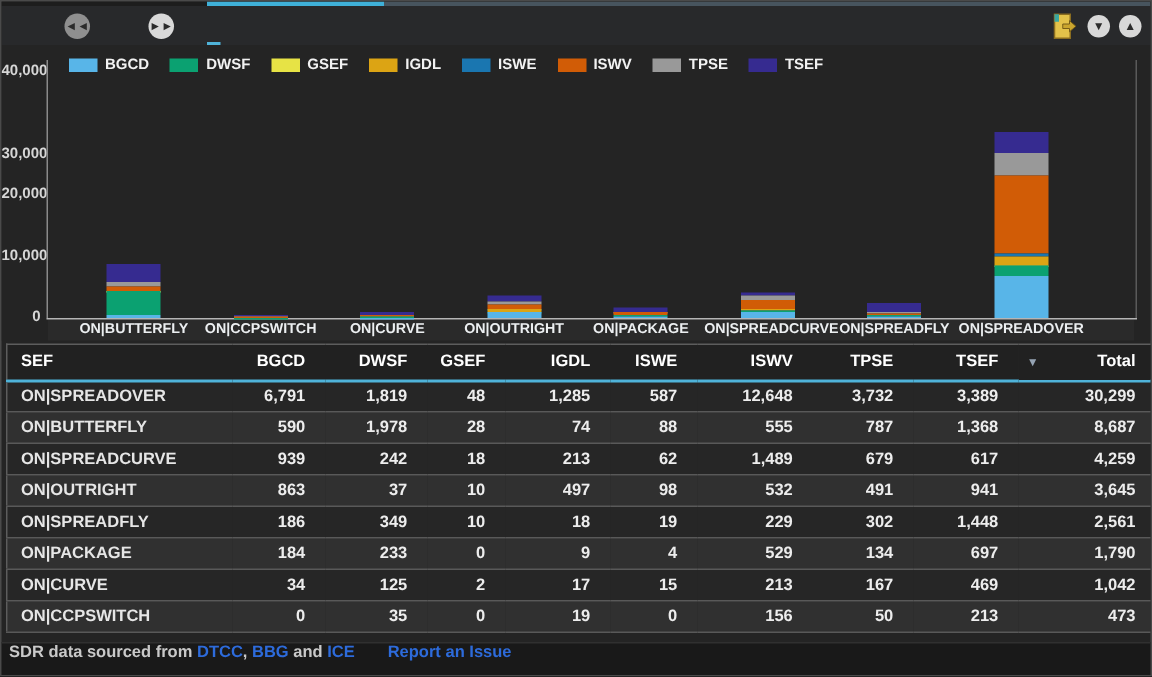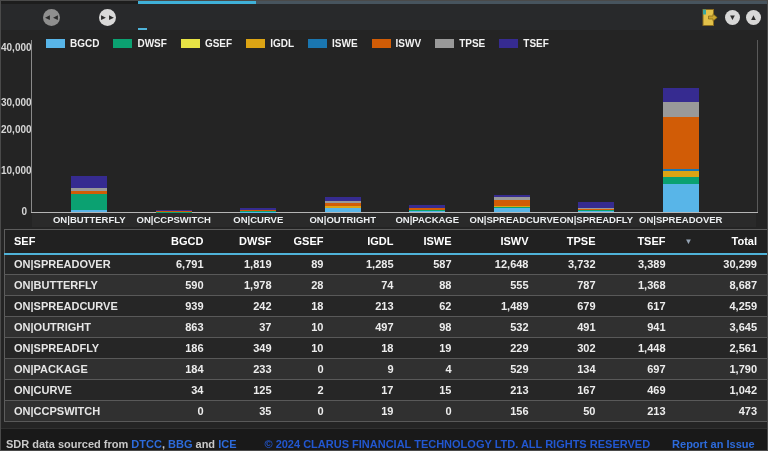--- a/index.html
+++ b/index.html
@@ -69,21 +69,21 @@
   table.grid td.sef-col { font-weight:bold; color:#e6e6e6; }
   table.grid tr.r-even td { background:#262626; }
   table.grid tr.r-odd  td { background:#303030; }
   table.grid tr td { border-bottom:1px solid #595959; }
   th.total-col { position:relative; }
   th .sort-icon { position:absolute; left:6px; top:7px; font-size:8px; color:#95a3b3; }
 
   
   .footer {
     position:absolute; left:0; right:0; bottom:0; height:22px; background:#191919;
-    border-top:1px solid #303030; display:flex; align-items:flex-end;
+    border-top:1px solid #303030; display:flex; align-items:flex-start;
     font-size:11px; font-weight:bold; white-space:pre;
   }
   .footer .plain { color:#c9c9c9; }
   .footer a, .footer .link { color:#2d6bdb; text-decoration:none; cursor:pointer; }
   .footer .sdr-left { margin-left:5px; }
   .footer .copyright { color:#2257d0; margin-left:28px; }
   .footer .report { margin-left:22px; }
 </style>
 </head>
 <body>
@@ -286,21 +286,21 @@
             <th class="num"><span>TPSE</span></th>
             <th class="num"><span>TSEF</span></th>
             <th class="num total-col"><span class="sort-icon">▼</span><span>Total</span></th>
           </tr>
         </thead>
       <tbody id="tbody">
           <tr class="r-even">
             <td class="sef-col">ON|SPREADOVER</td>
             <td class="num">6,791</td>
             <td class="num">1,819</td>
-            <td class="num">89</td>
+            <td class="num">48</td>
             <td class="num">1,285</td>
             <td class="num">587</td>
             <td class="num">12,648</td>
             <td class="num">3,732</td>
             <td class="num">3,389</td>
             <td class="num">30,299</td>
           </tr>
           <tr class="r-odd">
             <td class="sef-col">ON|BUTTERFLY</td>
             <td class="num">590</td>
@@ -390,17 +390,16 @@
   </div>
 
   <div class="footer">
     <span class="plain sdr-left">SDR data sourced from</span>
     <span class="plain"> </span>
     <span class="link">DTCC</span>
     <span class="plain">, </span>
     <span class="link">BBG</span>
     <span class="plain"> and </span>
     <span class="link">ICE</span>
-    <span class="copyright">© 2024 CLARUS FINANCIAL TECHNOLOGY LTD. ALL RIGHTS RESERVED</span>
     <span class="link report">Report an Issue</span>
   </div>
 
 </div>
 
 </body></html>

